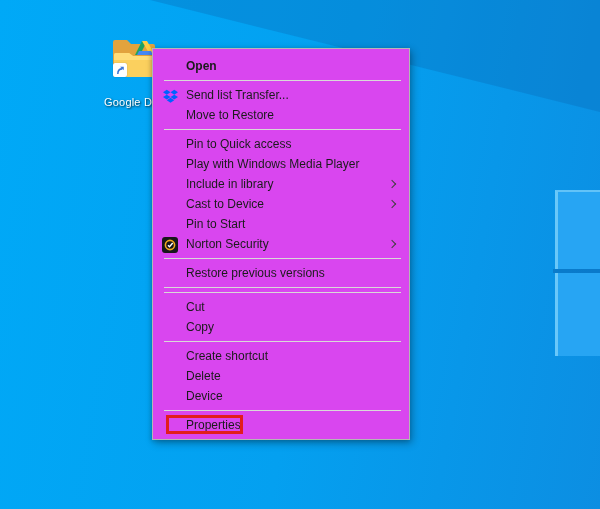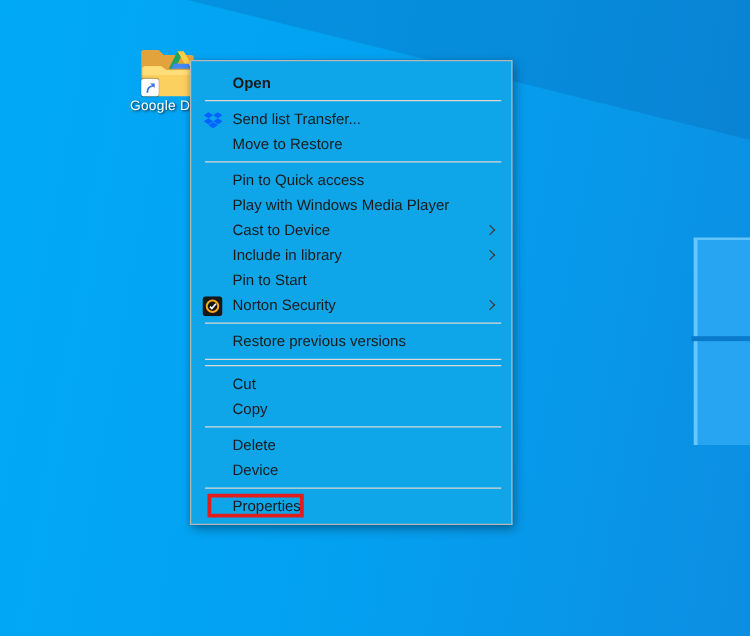--- a/index.html
+++ b/index.html
@@ -12,25 +12,25 @@
   .pane { position:absolute; left:555px; width:45px; background:#27a5f3; border-left:3px solid rgba(160,230,255,.55); }
   .pane-top { top:190px; height:79px; border-top:2px solid rgba(170,232,255,.45); }
   .pane-div { position:absolute; left:553px; top:269px; width:47px; height:4px; background:rgba(8,95,170,.45); }
   .pane-bottom { top:273px; height:83px; }
 
   
   .desk-icon { position:absolute; left:104px; top:34px; width:56px; height:60px; }
   .folder-svg { position:absolute; left:8px; top:2px; }
   .shortcut-badge { position:absolute; left:9px; top:29px; width:14px; height:14px; background:#fff; border-radius:2px;
                     box-shadow:0 0 1px rgba(0,0,0,.4); display:flex; align-items:center; justify-content:center; }
-  .icon-label { position:absolute; left:0; top:45px; width:48px; height:14px; overflow:hidden; white-space:nowrap;
+  .icon-label { position:absolute; left:0; top:62px; width:48px; height:14px; overflow:hidden; white-space:nowrap;
                 color:#fff; font-size:11px; text-shadow:1px 1px 2px rgba(0,0,0,.75); letter-spacing:.2px; }
 
   
-  .cmenu { position:absolute; left:152px; top:48px; width:258px; background:#0ea5e9;
+  .cmenu { position:absolute; left:152px; top:48px; width:258px; background:#d946ef;
            border:1px solid #b6b6b6; box-shadow:2px 3px 8px rgba(0,0,0,.32), -1px 1px 4px rgba(0,0,0,.15);
            padding:7px 0 4px 0; color:#1b1b1b; font-size:12px; }
   .mi { position:relative; height:20px; line-height:20px; padding-left:33px; white-space:nowrap; cursor:default; }
   .mi.bold { font-weight:bold; }
   .sep { height:1px; background:#d9d9d7; margin:4px 8px 4px 11px; }
   .mi .ico { position:absolute; left:9px; top:3px; width:16px; height:16px; display:flex; align-items:center; justify-content:center; }
   .chev { position:absolute; right:14px; top:7px; width:6px; height:6px;
           border-top:1.5px solid #3f3f3f; border-right:1.5px solid #3f3f3f; transform:rotate(45deg); }
   .red-box { position:absolute; left:13px; top:0px; width:77px; height:19px; border:3px solid #e21d1d; pointer-events:none; }
 </style>
@@ -92,25 +92,25 @@
 
     <div class="sep"></div>
 
     <div class="mi">
       <span>Pin to Quick access</span>
     </div>
     <div class="mi">
       <span>Play with Windows Media Player</span>
     </div>
     <div class="mi">
-      <span>Cast to Device</span>
+      <span>Include in library</span>
       <span class="chev"></span>
     </div>
     <div class="mi">
-      <span>Include in library</span>
+      <span>Cast to Device</span>
       <span class="chev"></span>
     </div>
     <div class="mi">
       <span>Pin to Start</span>
     </div>
     <div class="mi">
       <span class="ico">
         <svg width="16" height="16" viewBox="0 0 16 16">
           <rect width="16" height="16" rx="3" fill="#17171a"></rect>
           <circle cx="8" cy="8" r="4.6" fill="none" stroke="#f2a71d" stroke-width="1.6"></circle>
@@ -135,20 +135,23 @@
     <div class="mi">
       <span>Cut</span>
     </div>
     <div class="mi">
       <span>Copy</span>
     </div>
 
     <div class="sep"></div>
 
     <div class="mi">
+      <span>Create shortcut</span>
+    </div>
+    <div class="mi">
       <span>Delete</span>
     </div>
     <div class="mi">
       <span>Device</span>
     </div>
 
     <div class="sep"></div>
 
     <div class="mi">
       <div class="red-box"></div>

